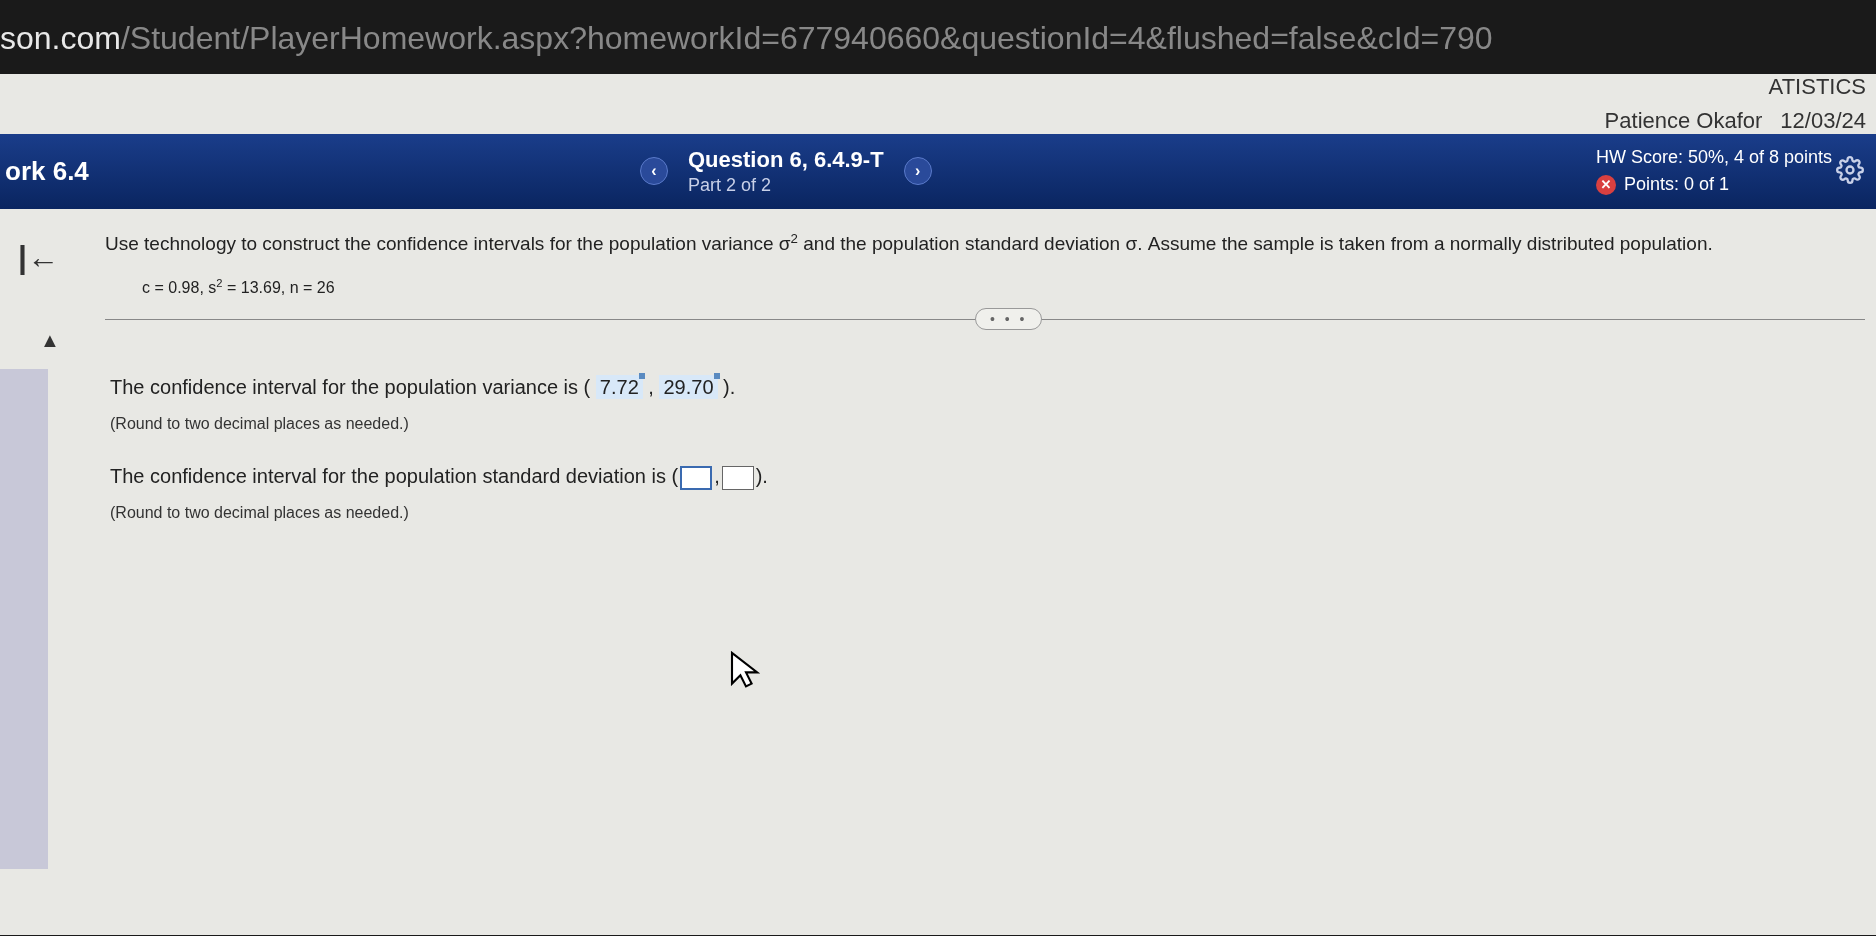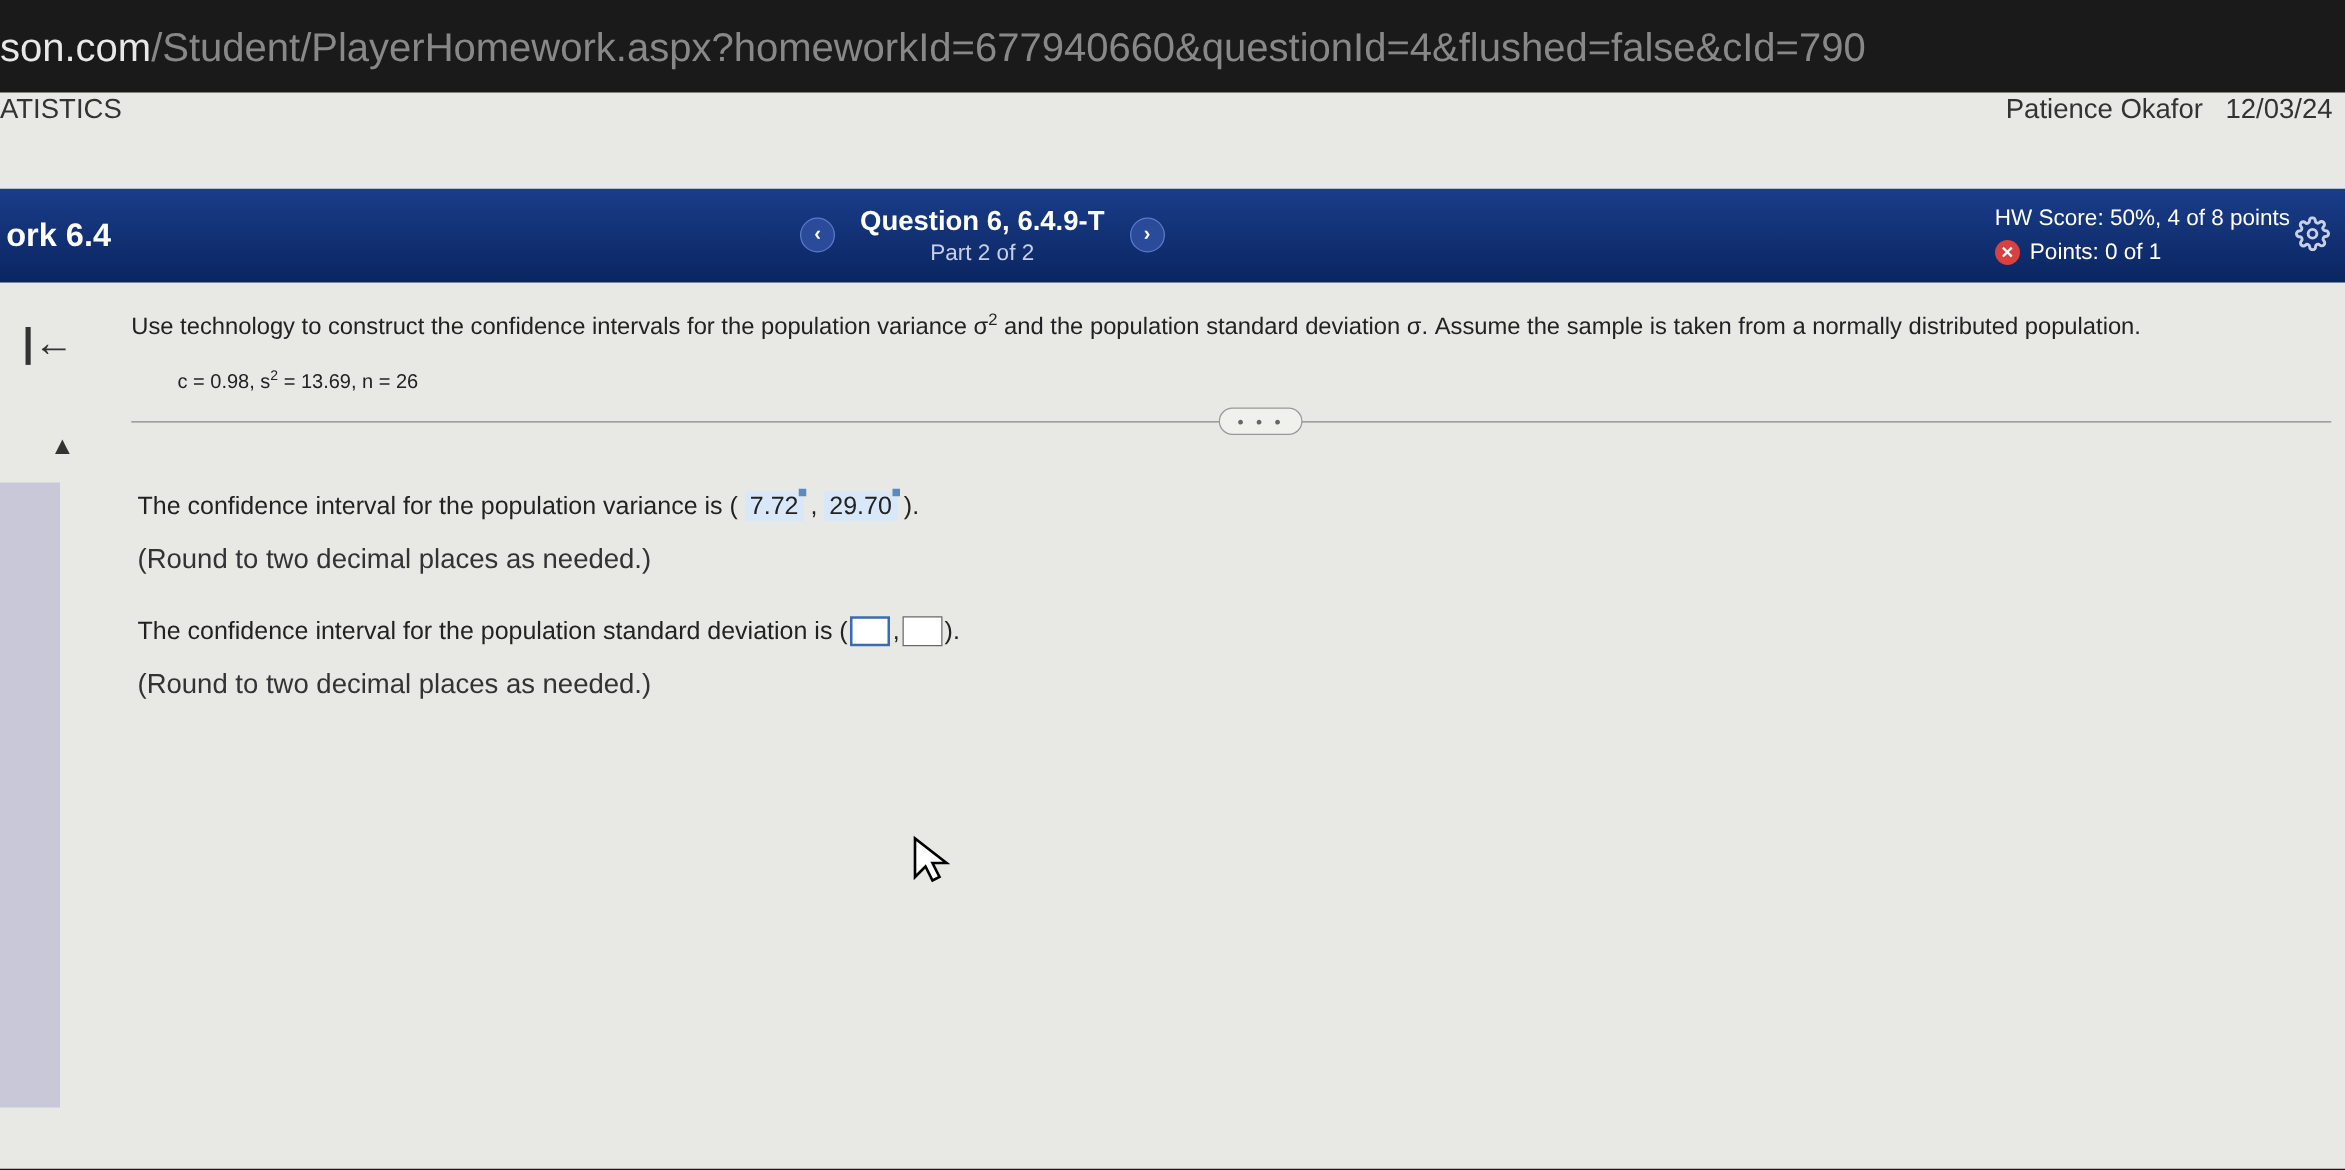--- a/index.html
+++ b/index.html
@@ -16,27 +16,28 @@
     }
     .url-bar .domain { color: #e8e8e8; }
     
     .content-area {
       background: #e8e8e4;
       height: 861px;
       position: relative;
     }
     
     .top-header {
-      height: 77px;
+      height: 60px;
       display: flex;
       justify-content: space-between;
-      align-items: flex-start;
+      align-items: flex-end;
       padding: 0 10px 0 0;
       color: #333;
       font-size: 22px;
+      flex-direction: column;
     }
     .top-header .right { display: flex; gap: 18px; }
     
     .blue-banner {
       height: 75px;
       background: linear-gradient(to bottom, #1a3d8a, #0a2560);
       display: flex;
       align-items: center;
       color: #fff;
       position: relative;
@@ -60,21 +61,20 @@
       border: 1px solid #5a7aca;
       color: #fff;
       display: flex;
       align-items: center;
       justify-content: center;
       cursor: pointer;
       font-size: 16px;
       font-weight: bold;
     }
     .question-info {
-      text-align: center;
       line-height: 1.3;
     }
     .question-info .q-title { font-size: 22px; font-weight: bold; }
     .question-info .q-part { font-size: 18px; color: #c8d0e8; }
     
     .score-block {
       position: absolute;
       right: 44px;
       top: 10px;
       font-size: 18px;
@@ -156,21 +156,21 @@
       color: #666;
     }
     
     .answer-block {
       margin: 50px 0 0 90px;
       font-size: 20px;
       color: #222;
       line-height: 1.7;
     }
     .answer-line { margin-bottom: 6px; }
-    .hint { font-size: 22px; color: #333; margin-bottom: 22px; }
+    .hint { font-size: 16px; color: #333; margin-bottom: 22px; }
     .filled {
       background: #d8e8f8;
       padding: 1px 4px;
       position: relative;
     }
     .filled::after {
       content: '';
       position: absolute;
       right: -2px; top: -2px;
       width: 6px; height: 6px;

